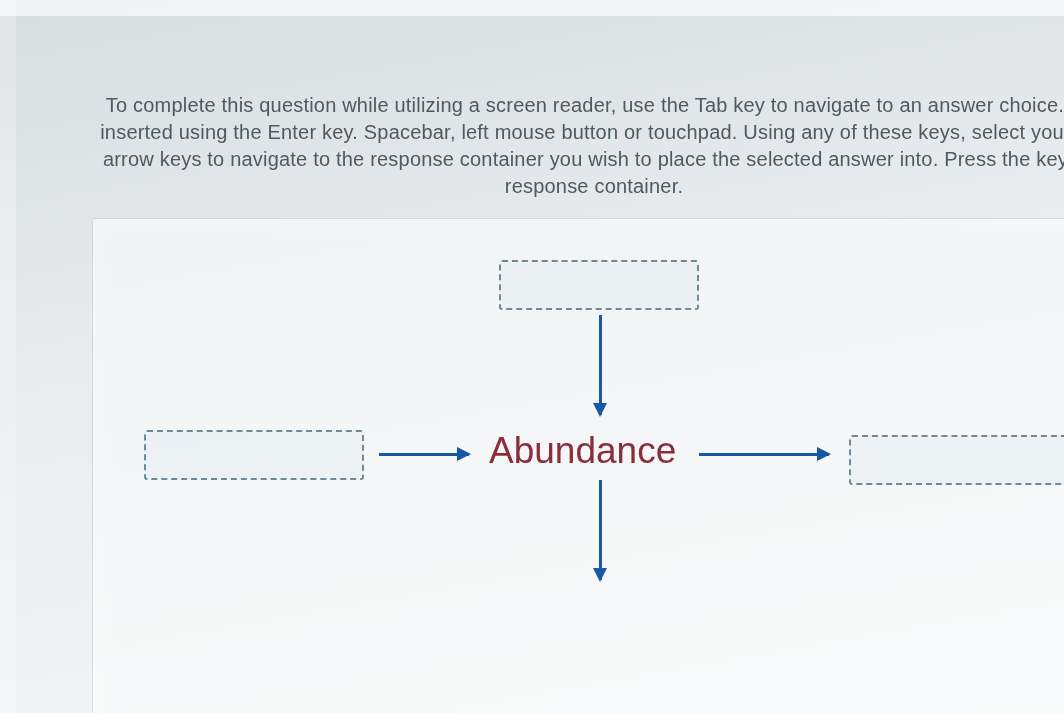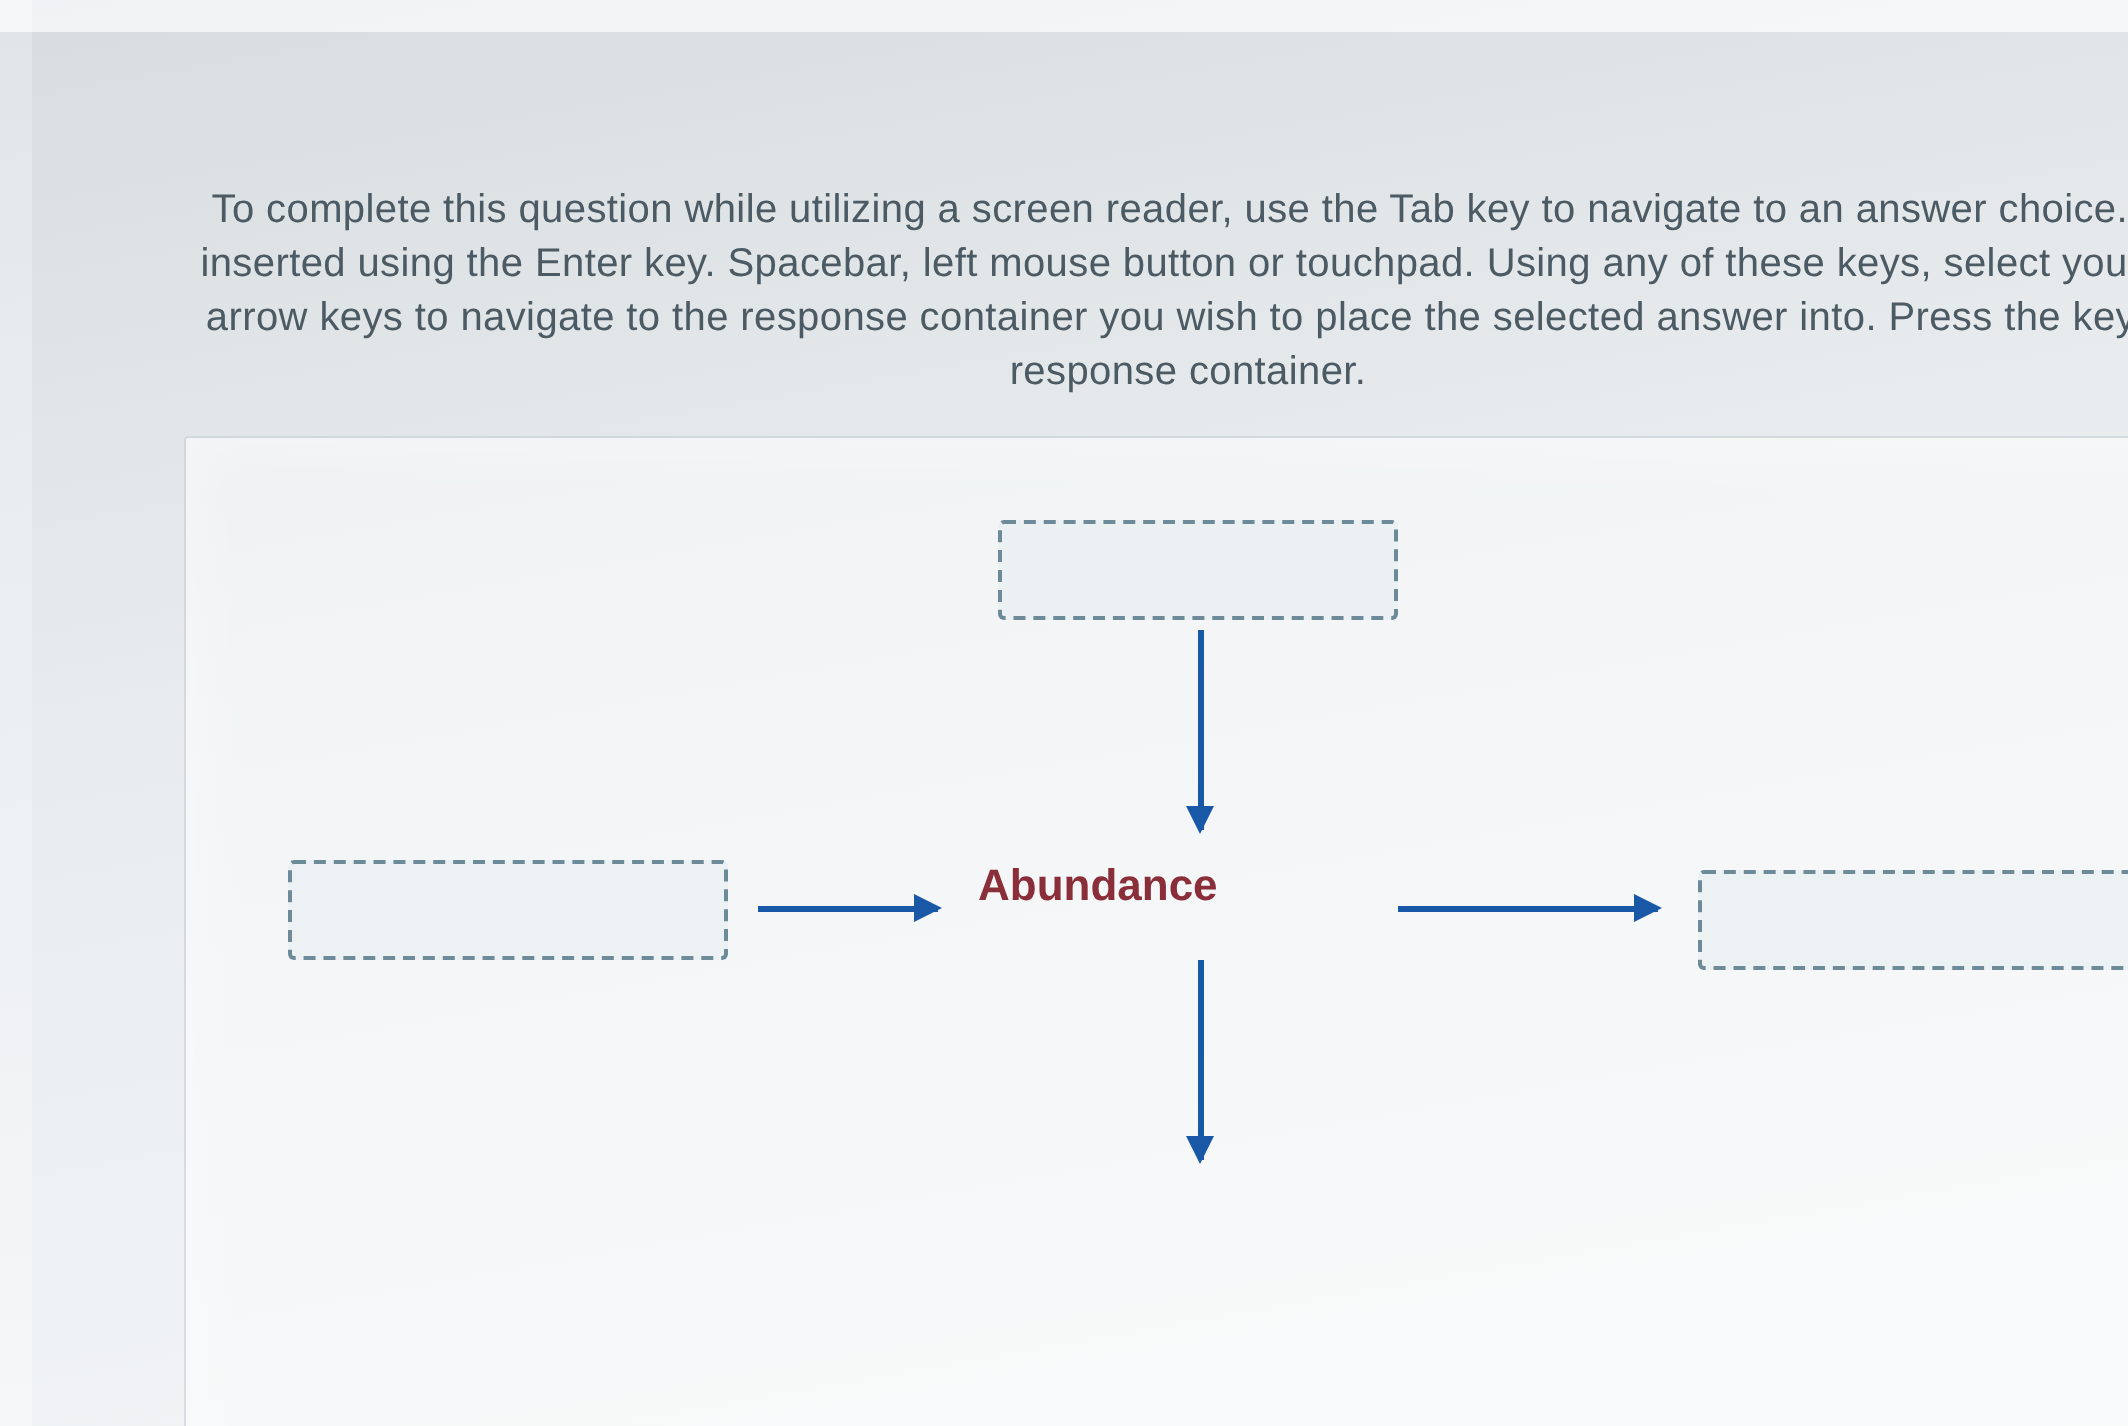--- a/index.html
+++ b/index.html
@@ -36,23 +36,23 @@
     border: 2px dashed #6d8a99;
     border-radius: 3px;
     background: rgba(230,238,242,0.6);
   }
   .dz-top    { left: 390px; top: 25px; }
   .dz-left   { left: 35px;  top: 195px; width: 220px; }
   .dz-right  { left: 740px; top: 200px; width: 220px; }
   .center-label {
     position: absolute;
     left: 380px; top: 195px;
-    font-size: 22px;
+    font-size: 37px;
     color: #8a2e3a;
-    font-weight: 700;
+    font-weight: 400;
   }
   .bottom-label {
     position: absolute;
     left: 420px; top: 360px;
     font-size: 32px;
     color: #8a2e3a;
     font-weight: 400;
   }
   .arrow {
     position: absolute;

